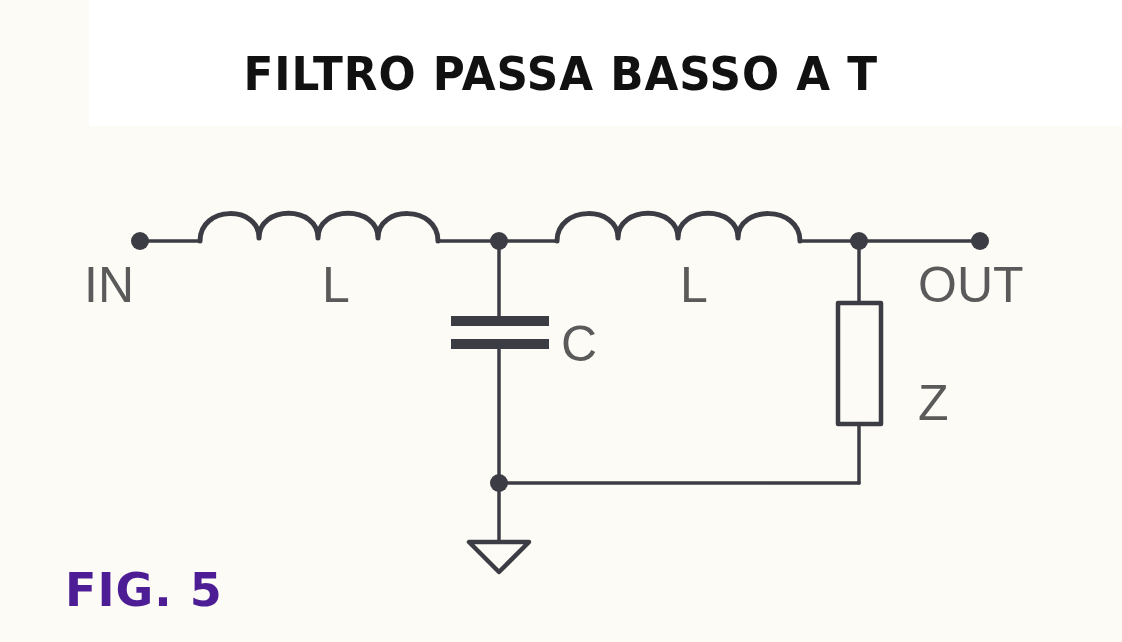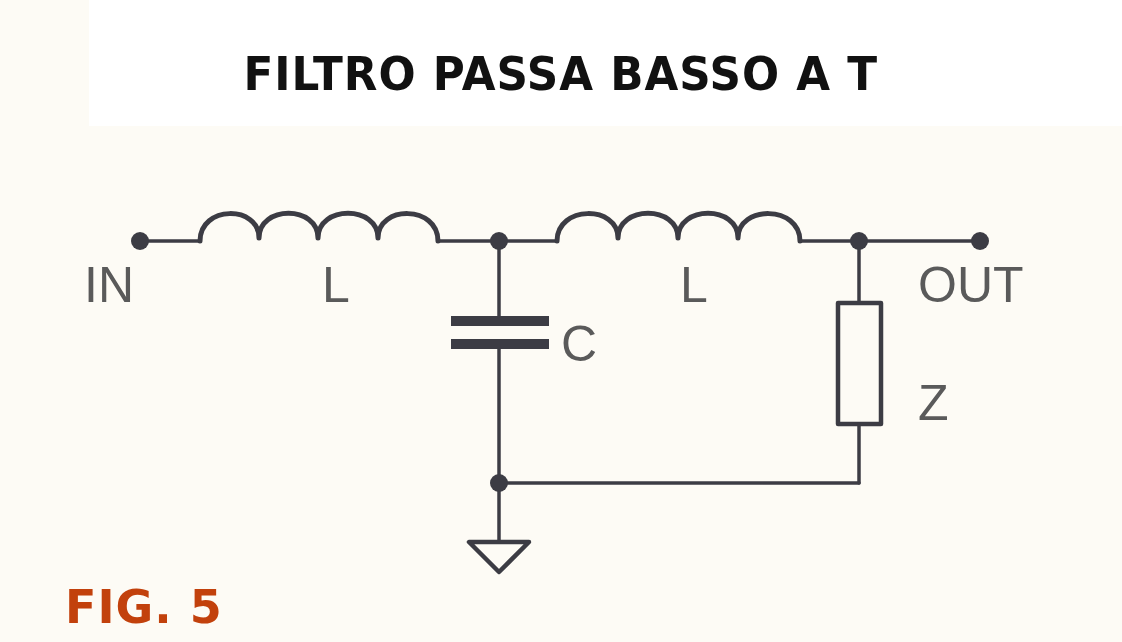--- a/index.html
+++ b/index.html
@@ -16,24 +16,24 @@
       position: absolute; left: 89px; top: 46px; width: 950px;
       text-align: center;
       font-family: "DejaVu Sans", sans-serif;
       font-weight: bold; font-size: 47px; letter-spacing: 1px;
       color: #111111;
       transform: scaleX(0.93);
       transform-origin: left top;
       margin-left: 30px;
     }
     .fig-label {
-      position: absolute; left: 65px; top: 580px;
+      position: absolute; left: 65px; top: 563px;
       font-family: "DejaVu Sans", sans-serif;
       font-weight: bold; font-size: 46px; letter-spacing: 1px;
-      color: #c2410c;
+      color: #4c1d95;
     }
     svg.circuit { position: absolute; left: 0; top: 0; }
     .lbl {
       font-family: "Liberation Sans", sans-serif;
       font-size: 50px; fill: #5a5a5a;
     }
   </style>
 </head>
 <body>
 

